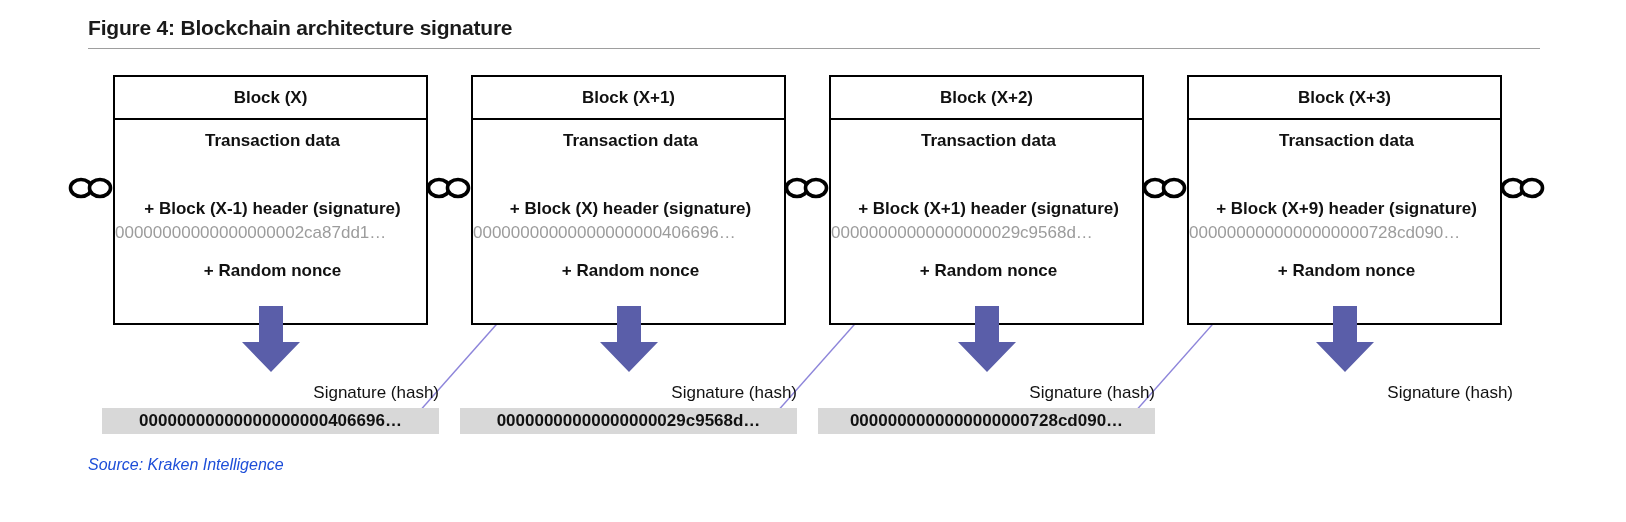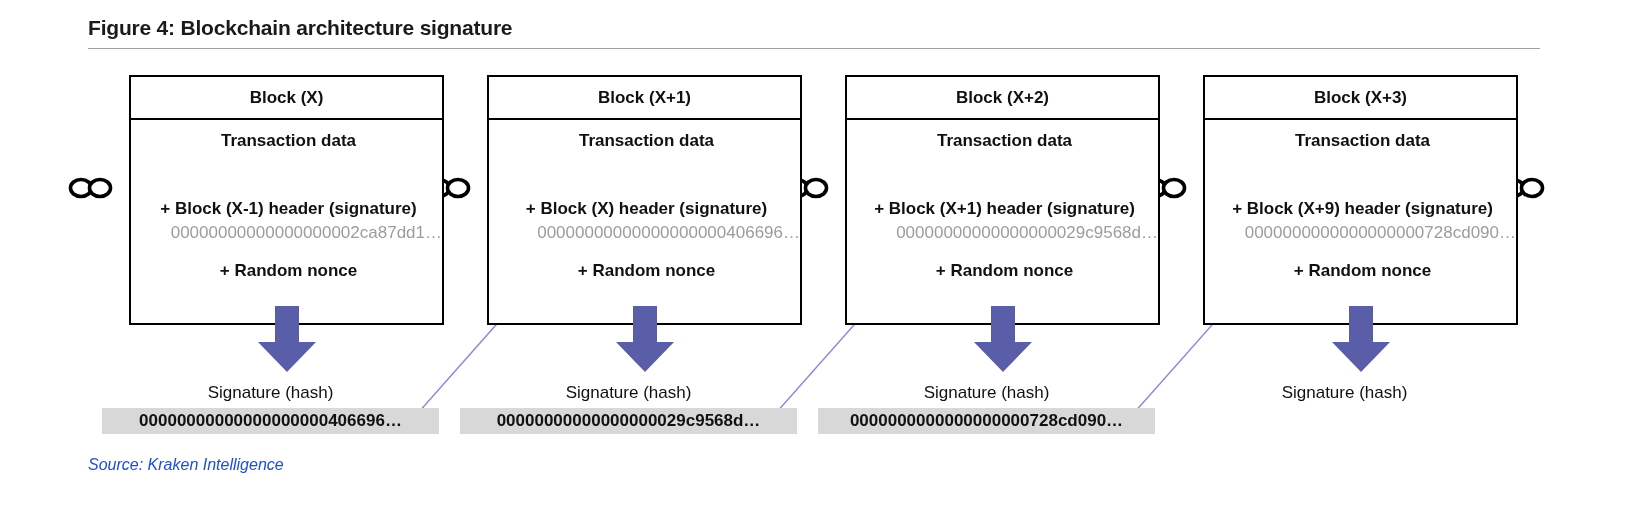--- a/index.html
+++ b/index.html
@@ -11,48 +11,48 @@
     font-size:21px;font-weight:bold;color:var(--title-text,#1a1a1a);
     letter-spacing:-0.2px;
   }
   .title-rule{
     position:absolute;left:88px;top:48px;width:1452px;height:1px;
     background:var(--divider,#9e9e9e);
   }
 
   .block{
     position:absolute;top:75px;width:315px;height:250px;
-    border:2px solid var(--border,#000);box-sizing:border-box;background:#fff;z-index:2;margin-left:16px;
+    border:2px solid var(--border,#000);box-sizing:border-box;background:#fff;z-index:2;
   }
   .block-header{
     position:absolute;left:0;right:0;top:0;height:41px;line-height:41px;
     border-bottom:2px solid var(--border,#000);
     text-align:center;font-weight:bold;font-size:17px;
   }
   .lbl{
     position:absolute;left:4px;right:0;height:21px;line-height:21px;
     text-align:center;font-weight:bold;font-size:17px;white-space:nowrap;
   }
   .lbl.tx{top:53px;}
   .lbl.hdr{top:121px;}
   .lbl.nonce{top:183px;}
   .hash{
     position:absolute;left:0;right:0;top:145px;height:22px;line-height:22px;
-    text-align:right;font-size:17px;color:var(--hash-text,#9c9c9c);white-space:nowrap;
+    text-align:left;font-size:17px;color:var(--hash-text,#9c9c9c);white-space:nowrap;
   }
   .down-arrow{
     position:absolute;left:50%;margin-left:-29px;top:229px;z-index:3;
   }
   .down-arrow polygon{fill:var(--down-arrow,#5a5ea9);}
 
   .sig-group{
     position:absolute;top:382px;width:337px;z-index:2;
   }
   .sig-label{
-    text-align:center;font-size:17px;height:21px;line-height:21px;color:#111;
+    text-align:right;font-size:17px;height:21px;line-height:21px;color:#111;
   }
   .sig-bar{
     margin-top:5px;height:26px;line-height:26px;background:var(--signature-bar-bg,#d8d8d8);
     text-align:center;font-weight:bold;font-size:17px;white-space:nowrap;
   }
 
   .chain-icon{position:absolute;top:175px;z-index:2;}
   .chain-icon ellipse{fill:#fff;stroke:var(--border,#000);stroke-width:3.6px;}
 
   .overlay{position:absolute;left:0;top:0;z-index:1;pointer-events:none;}

